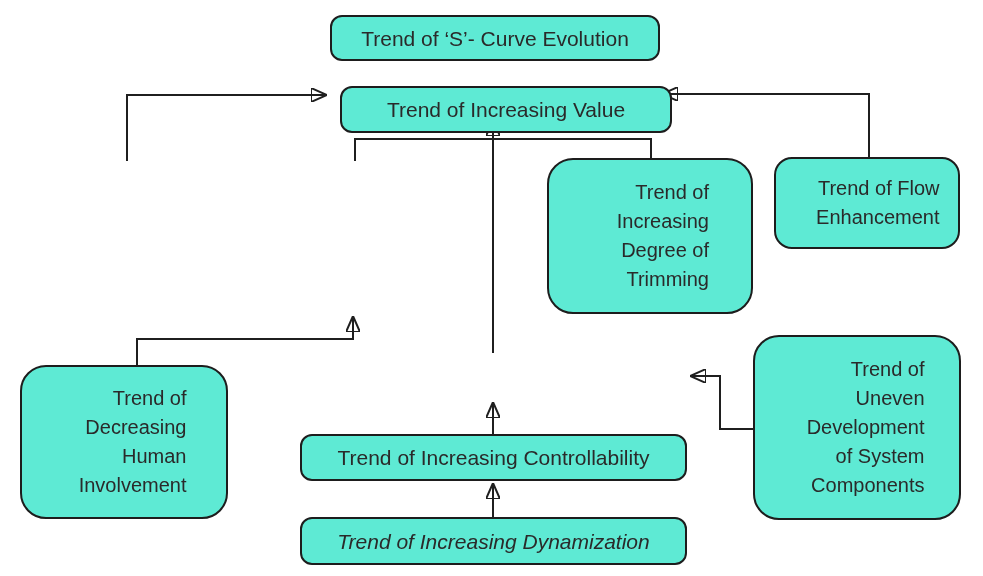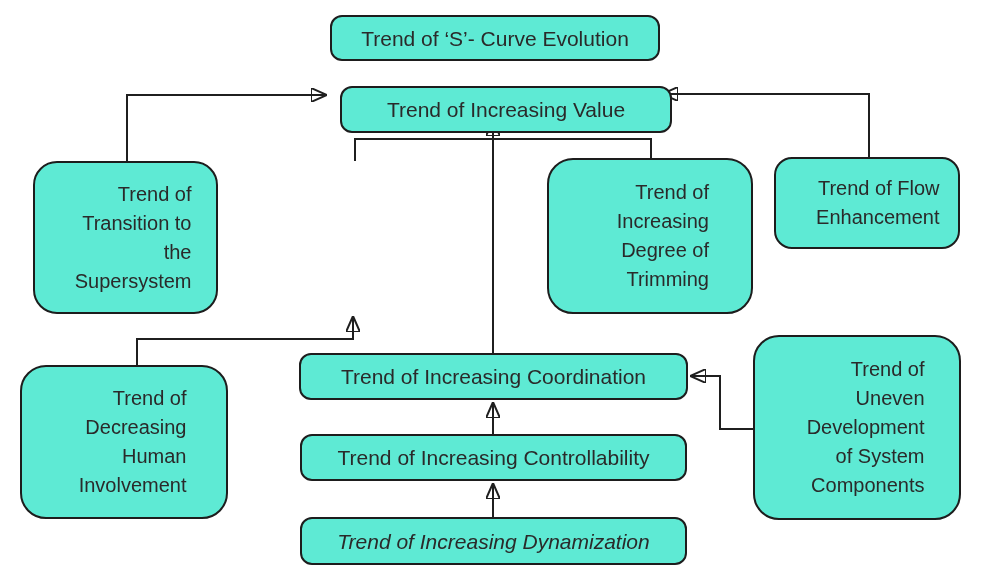--- a/index.html
+++ b/index.html
@@ -95,40 +95,34 @@
   </svg>
 
   <div class="node wide" id="b-scurve">
     <span class="lbl">Trend of ‘S’- Curve Evolution</span>
   </div>
 
   <div class="node wide" id="b-value">
     <span class="lbl">Trend of Increasing Value</span>
   </div>
 
-  <div class="node tall" id="b-transition">
-    <span class="lbl">Trend of Transition to the Supersystem</span>
-  </div>
 
 
   <div class="node tall" id="b-trimming">
     <span class="lbl">Trend of Increasing Degree of Trimming</span>
   </div>
 
   <div class="node tall" id="b-flow">
     <span class="lbl">Trend of Flow Enhancement</span>
   </div>
 
   <div class="node tall" id="b-human">
     <span class="lbl">Trend of Decreasing Human Involvement</span>
   </div>
 
-  <div class="node wide" id="b-coordination">
-    <span class="lbl">Trend of Increasing Coordination</span>
-  </div>
 
   <div class="node tall" id="b-uneven">
     <span class="lbl">Trend of Uneven Development of System Components</span>
   </div>
 
   <div class="node wide" id="b-controllability">
     <span class="lbl">Trend of Increasing Controllability</span>
   </div>
 
   <div class="node wide" id="b-dynamization">

